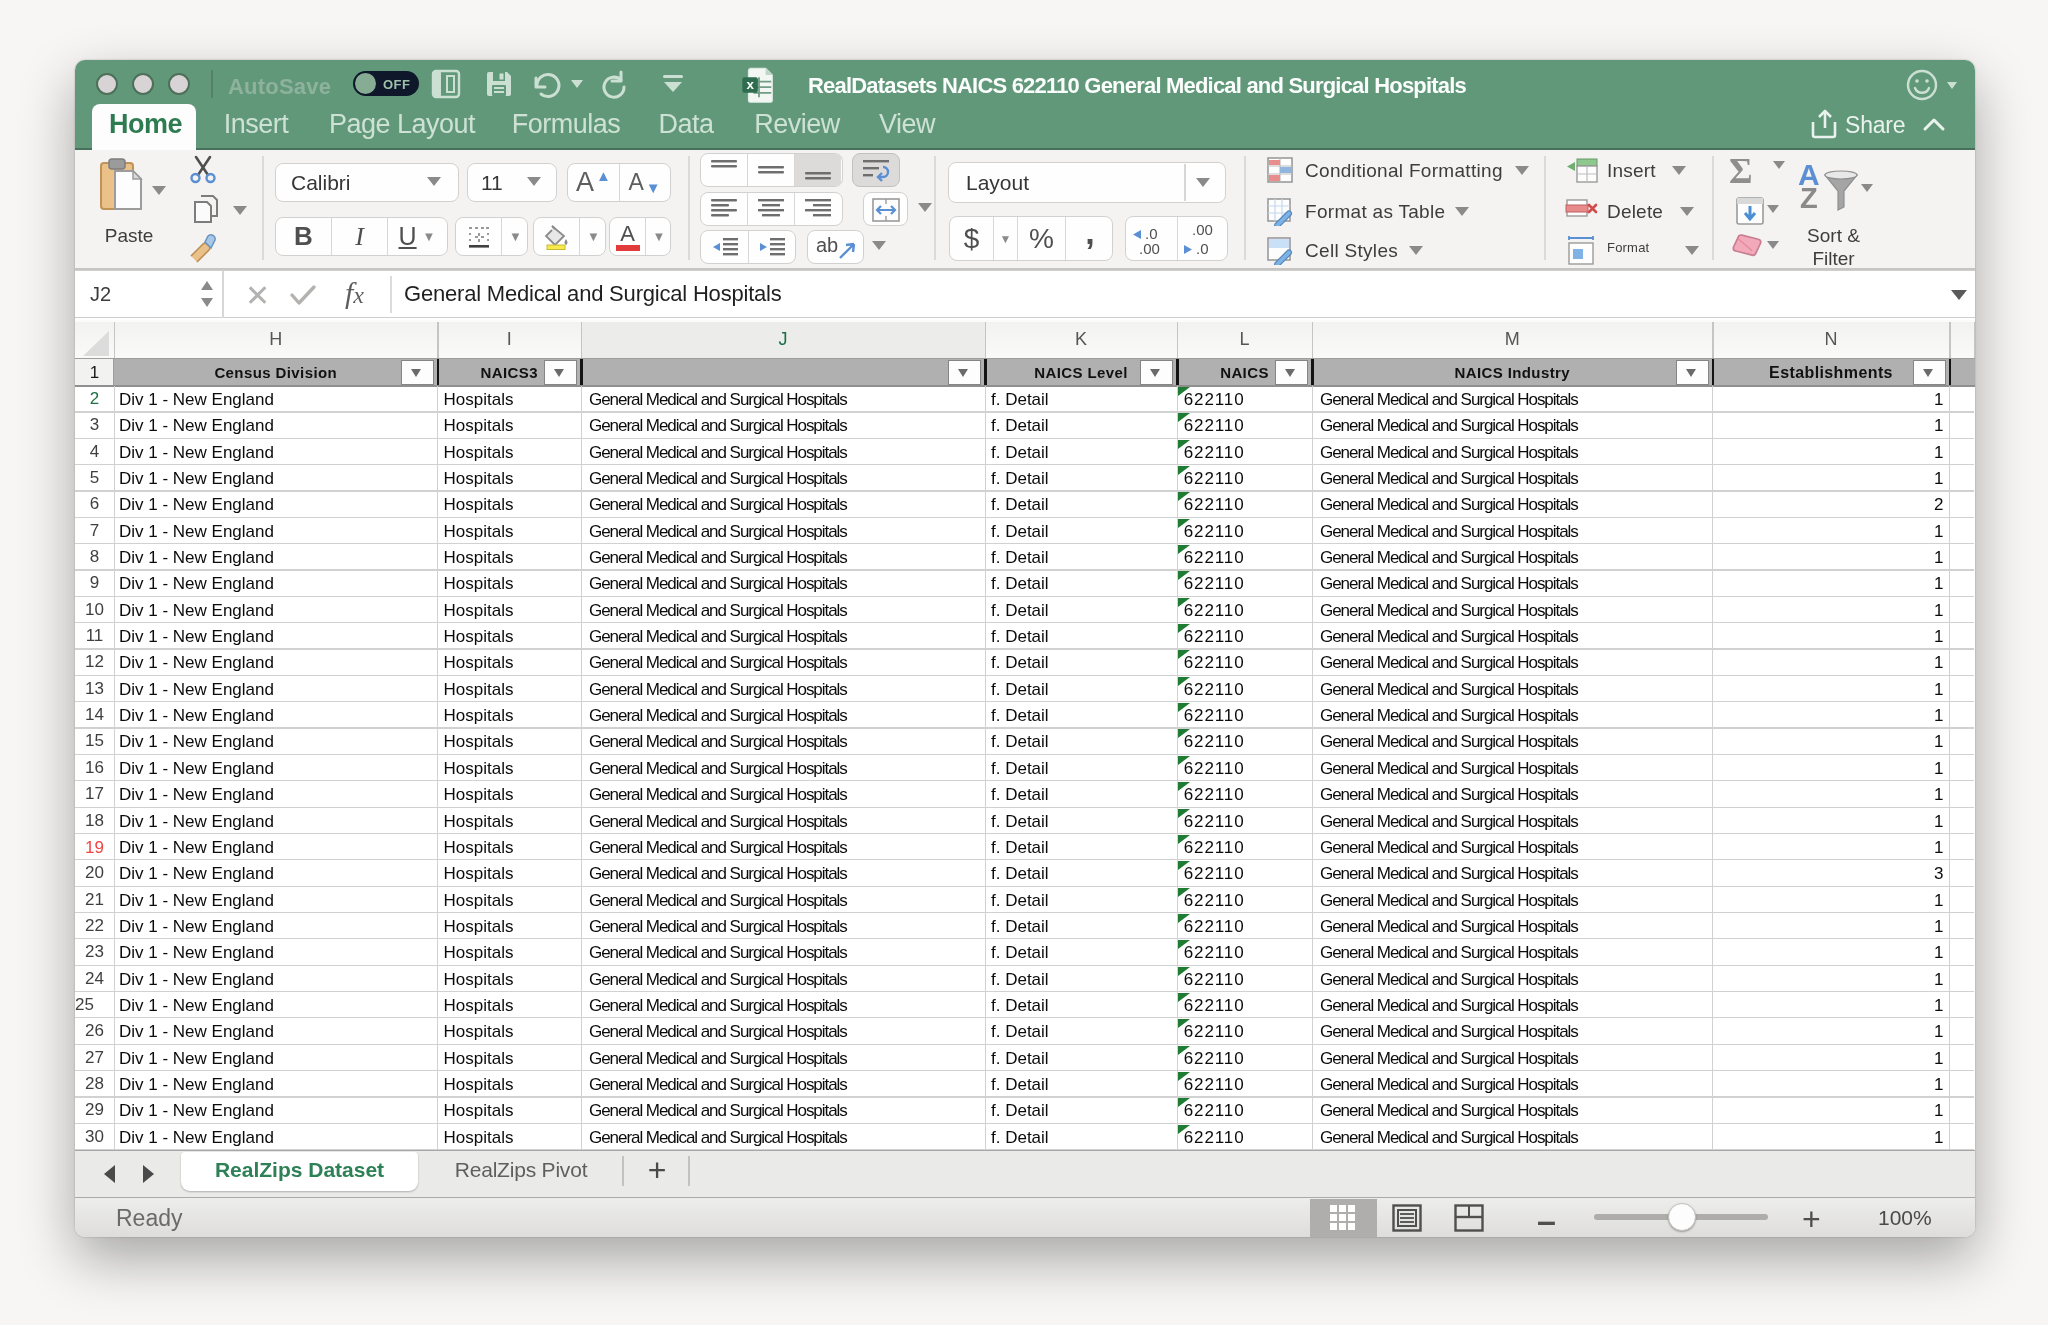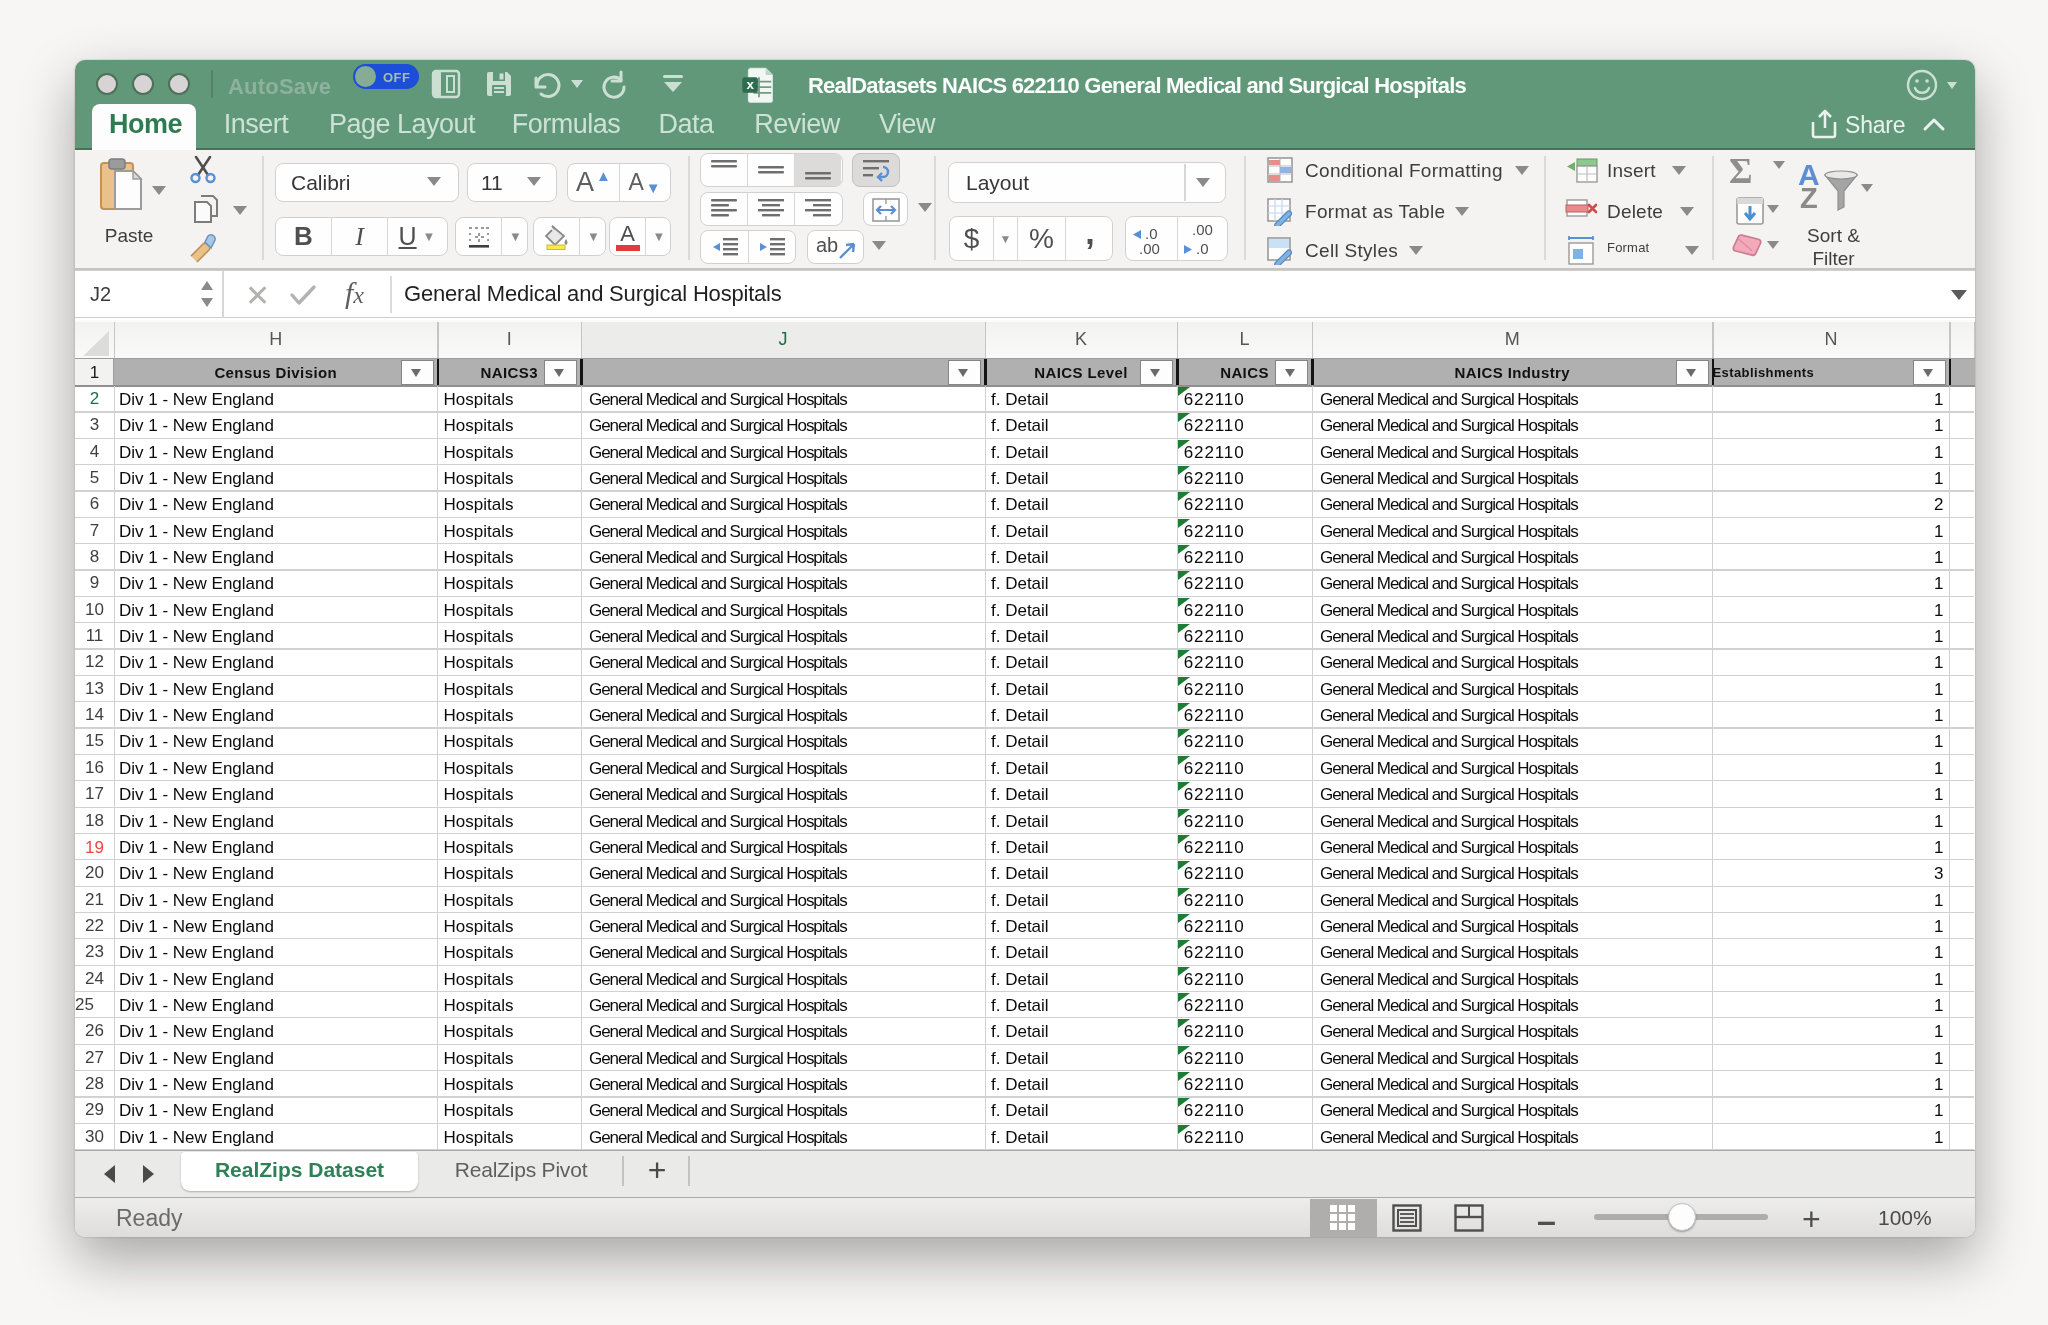--- a/index.html
+++ b/index.html
@@ -17,21 +17,21 @@
 .cell { position:absolute; overflow:hidden; white-space:nowrap; font-size:17px; color:#0B0B0B;}
 </style></head><body>
 <div id="win">
 <div class="abs" style="left:0;top:0;width:1900px;height:90px;background:#61987A"></div>
 <div class="abs" style="left:0;top:87.5px;width:1900px;height:2.5px;background:#47715A"></div>
 <div class="abs" style="left:21px;top:13px;width:22px;height:22px;border-radius:50%;background:#D8D4D5;border:2px solid #4E6F58"></div>
 <div class="abs" style="left:57px;top:13px;width:22px;height:22px;border-radius:50%;background:#D8D4D5;border:2px solid #4E6F58"></div>
 <div class="abs" style="left:93px;top:13px;width:22px;height:22px;border-radius:50%;background:#D8D4D5;border:2px solid #4E6F58"></div>
 <div class="abs" style="left:136px;top:10px;width:1.5px;height:28px;background:rgba(0,0,0,0.14)"></div>
 <div class="abs" style="left:153px;top:14px;font-size:22px;font-weight:700;color:#8EB29D;letter-spacing:0.2px">AutoSave</div>
-<div class="abs" style="left:278px;top:4px;width:66px;height:25px;border-radius:13px;background:#1d4ed8">
+<div class="abs" style="left:278px;top:11px;width:66px;height:25px;border-radius:13px;background:#0f172a">
       <div class="abs" style="left:2px;top:2px;width:21px;height:21px;border-radius:50%;background:#86AC94"></div>
       <div class="abs" style="left:30px;top:6px;font-size:13px;font-weight:700;color:#9FC1AC;letter-spacing:0.5px">OFF</div>
     </div>
 <svg class="tb-ic" style="left:355px;top:8px" width="32" height="32" viewBox="0 0 32 32">
       <rect x="3" y="3" width="26" height="26" rx="3" fill="none" stroke="#CBE0D3" stroke-width="2.4"></rect>
       <rect x="3" y="3" width="8" height="26" rx="2" fill="#CBE0D3"></rect>
       <path d="M17 8 h7 l0 0 v16 h-7 z" fill="none" stroke="#CBE0D3" stroke-width="2"></path>
     </svg>
 <svg class="tb-ic" style="left:408px;top:8px" width="32" height="32" viewBox="0 0 32 32">
       <path d="M4 6 a2 2 0 0 1 2-2 h18 l4 4 v18 a2 2 0 0 1 -2 2 h-20 a2 2 0 0 1 -2-2 z" fill="#CBE0D3"></path>
@@ -453,21 +453,21 @@
 <div class="abs" style="left:1102px;top:299px;width:135px;height:27px;text-align:center;font-size:15px;font-weight:700;color:#111;line-height:27px;white-space:nowrap;letter-spacing:0.4px">NAICS</div>
 <div class="abs" style="left:1200px;top:300px;width:33px;height:25px;background:#FDFDFD;border:1.5px solid #868585">
       <div class="drop" style="left:9px;top:8px;border-top-color:#6B6A6A;border-left-width:5.5px;border-right-width:5.5px;border-top-width:8px"></div>
     </div>
 <div class="abs" style="left:1236px;top:299px;width:2.5px;height:27px;background:#141414"></div>
 <div class="abs" style="left:1237px;top:299px;width:400.5px;height:27px;text-align:center;font-size:15px;font-weight:700;color:#111;line-height:27px;white-space:nowrap;letter-spacing:0.4px">NAICS Industry</div>
 <div class="abs" style="left:1600.5px;top:300px;width:33px;height:25px;background:#FDFDFD;border:1.5px solid #868585">
       <div class="drop" style="left:9px;top:8px;border-top-color:#6B6A6A;border-left-width:5.5px;border-right-width:5.5px;border-top-width:8px"></div>
     </div>
 <div class="abs" style="left:1636.5px;top:299px;width:2.5px;height:27px;background:#141414"></div>
-<div class="abs" style="left:1637.5px;top:299px;width:237.0px;height:27px;font-size:13px;font-weight:700;color:#111;line-height:27px;white-space:nowrap;letter-spacing:0.4px">Establishments</div>
+<div class="abs" style="left:1637.5px;top:299px;width:237.0px;height:27px;text-align:center;font-size:16px;font-weight:700;color:#111;line-height:27px;white-space:nowrap;letter-spacing:0.4px">Establishments</div>
 <div class="abs" style="left:1837.5px;top:300px;width:33px;height:25px;background:#FDFDFD;border:1.5px solid #868585">
       <div class="drop" style="left:9px;top:8px;border-top-color:#6B6A6A;border-left-width:5.5px;border-right-width:5.5px;border-top-width:8px"></div>
     </div>
 <div class="abs" style="left:1873.5px;top:299px;width:2.5px;height:27px;background:#141414"></div>
 <div class="abs" style="left:0;top:325px;width:1900px;height:1.5px;background:#8F8F8F"></div>
 <div class="abs" style="left:0;top:326.0px;width:39px;height:26.345px;text-align:center;font-size:17px;color:#1E7044;line-height:26.345px">2</div>
     <div class="cell" style="left:44px;top:328.0px;width:310px;line-height:24px">Div 1 - New England</div>
     <div class="cell" style="left:368.5px;top:328.0px;width:130px;line-height:24px">Hospitals</div>
     <div class="cell" style="left:514px;top:328.0px;width:390px;line-height:24px;letter-spacing:-1.05px">General Medical and Surgical Hospitals</div>
     <div class="cell" style="left:916px;top:328.0px;width:175px;line-height:24px">f. Detail</div>

